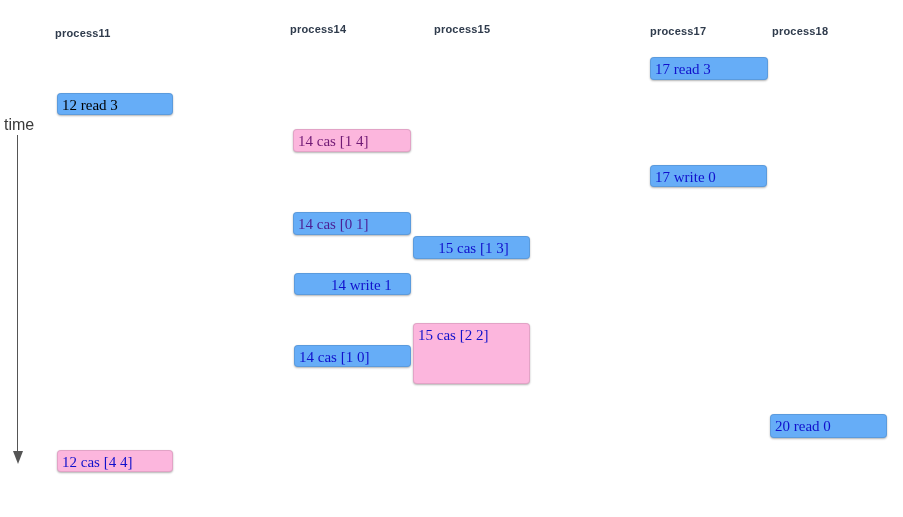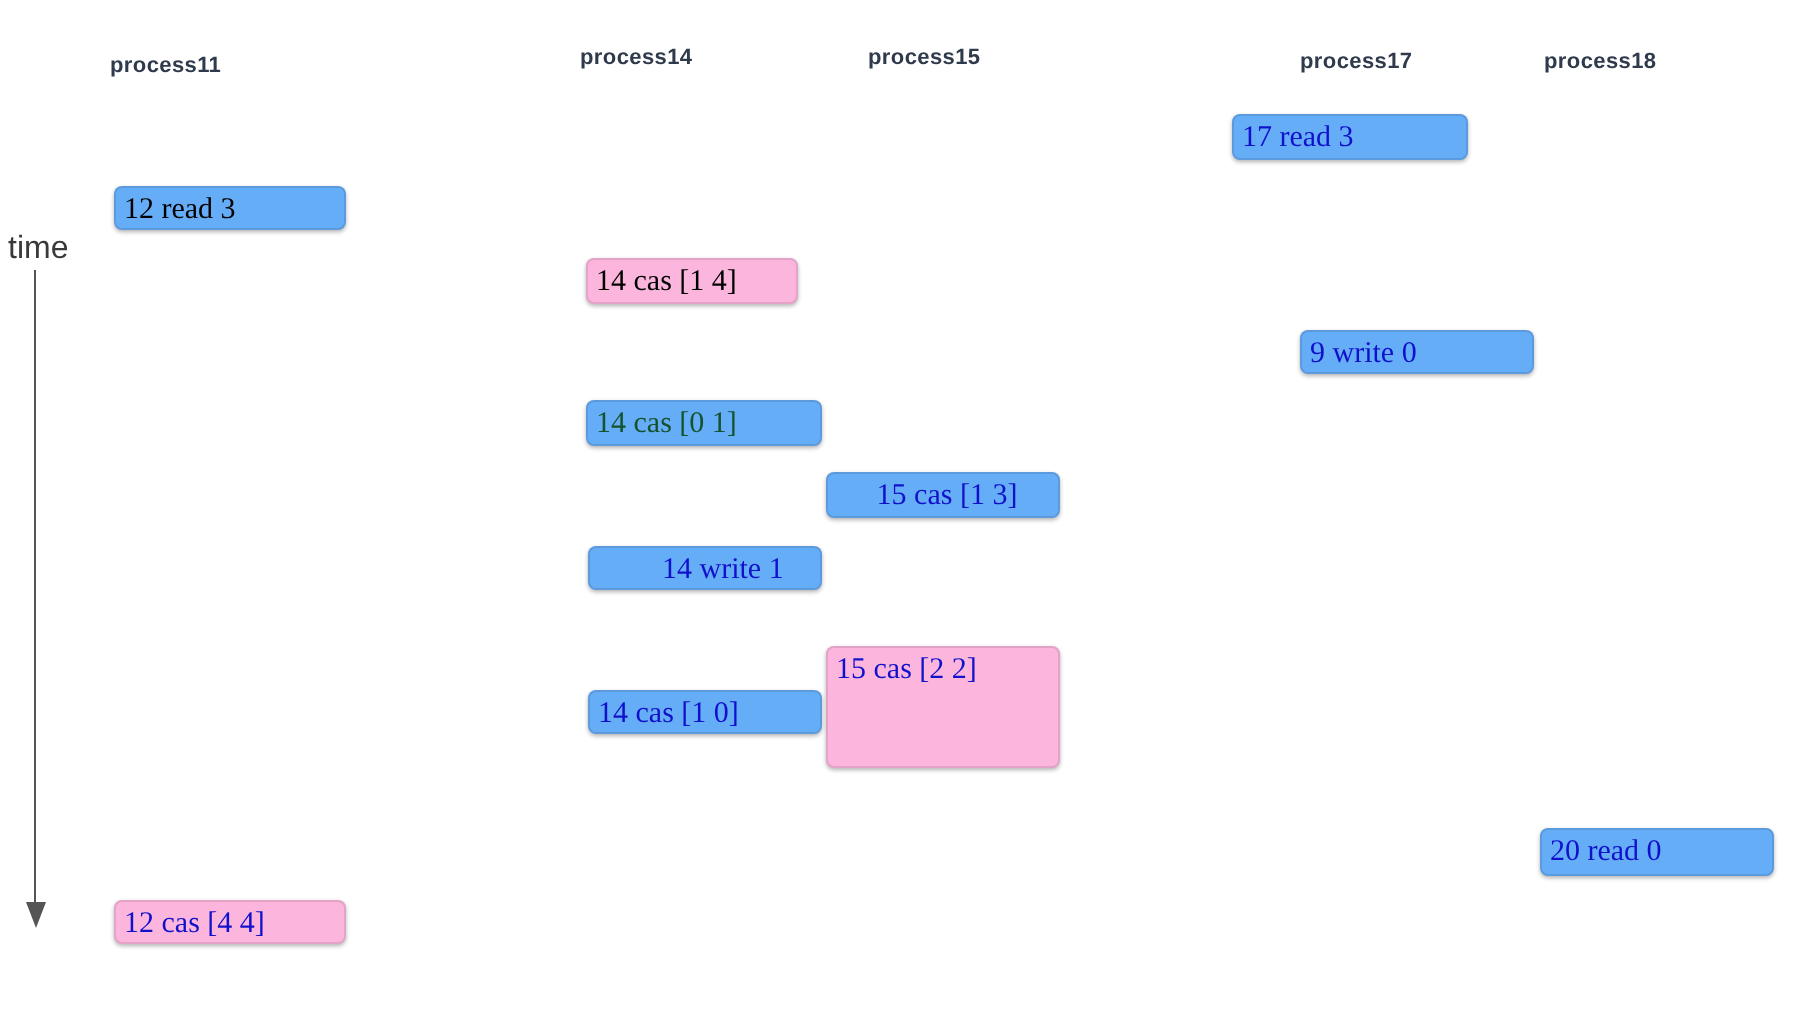--- a/index.html
+++ b/index.html
@@ -74,25 +74,25 @@
   <div class="time-arrowhead" style="border-top-color: rgb(85, 85, 85);"></div>
 
   <div id="headers">
       <div class="col-header" style="left: 55px; top: 27px; color: rgb(47, 59, 76);">process11</div>
       <div class="col-header" style="left: 290px; top: 23px; color: rgb(47, 59, 76);">process14</div>
       <div class="col-header" style="left: 412px; top: 23px; color: rgb(47, 59, 76); padding-left: 22px;">process15</div>
       <div class="col-header" style="left: 650px; top: 25px; color: rgb(47, 59, 76);">process17</div>
       <div class="col-header" style="left: 772px; top: 25px; color: rgb(47, 59, 76);">process18</div>
     </div>
   <div id="ops">
-      <div class="op-box" style="left: 616px; top: 57px; width: 118px; height: 23px; background: rgb(102, 173, 247); color: rgb(17, 17, 204);">17 read 3</div>
+      <div class="op-box" style="left: 650px; top: 57px; width: 118px; height: 23px; background: rgb(102, 173, 247); color: rgb(17, 17, 204);">17 read 3</div>
       <div class="op-box" style="left: 57px; top: 93px; width: 116px; height: 22px; background: rgb(102, 173, 247); color: #000000;">12 read 3</div>
-      <div class="op-box" style="left: 293px; top: 129px; width: 106px; height: 23px; background: rgb(252, 182, 221); color: #000000;">14 cas [1 4]</div>
-      <div class="op-box" style="left: 650px; top: 165px; width: 117px; height: 22px; background: rgb(102, 173, 247); color: rgb(17, 17, 204);">9 write 0</div>
-      <div class="op-box" style="left: 293px; top: 200px; width: 118px; height: 23px; background: rgb(102, 173, 247); color: #14532d;">14 cas [0 1]</div>
+      <div class="op-box" style="left: 293px; top: 129px; width: 118px; height: 23px; background: rgb(252, 182, 221); color: #701a75;">14 cas [1 4]</div>
+      <div class="op-box" style="left: 650px; top: 165px; width: 117px; height: 22px; background: rgb(102, 173, 247); color: rgb(17, 17, 204);">17 write 0</div>
+      <div class="op-box" style="left: 293px; top: 212px; width: 118px; height: 23px; background: rgb(102, 173, 247); color: #4c1d95;">14 cas [0 1]</div>
       <div class="op-box" style="left: 413px; top: 236px; width: 117px; height: 23px; background: rgb(102, 173, 247); color: rgb(17, 17, 204); text-align: center;">15 cas [1 3]</div>
       <div class="op-box" style="left: 294px; top: 273px; width: 117px; height: 22px; background: rgb(102, 173, 247); color: rgb(17, 17, 204); padding-left: 36px;">14 write 1</div>
       <div class="op-box" style="left: 413px; top: 323px; width: 117px; height: 61px; background: rgb(252, 182, 221); color: rgb(17, 17, 204);">15 cas [2 2]</div>
       <div class="op-box" style="left: 294px; top: 345px; width: 117px; height: 22px; background: rgb(102, 173, 247); color: rgb(17, 17, 204);">14 cas [1 0]</div>
       <div class="op-box" style="left: 770px; top: 414px; width: 117px; height: 24px; background: rgb(102, 173, 247); color: rgb(17, 17, 204);">20 read 0</div>
       <div class="op-box" style="left: 57px; top: 450px; width: 116px; height: 22px; background: rgb(252, 182, 221); color: rgb(17, 17, 204);">12 cas [4 4]</div>
     </div>
 </div>
 
 </body></html>

